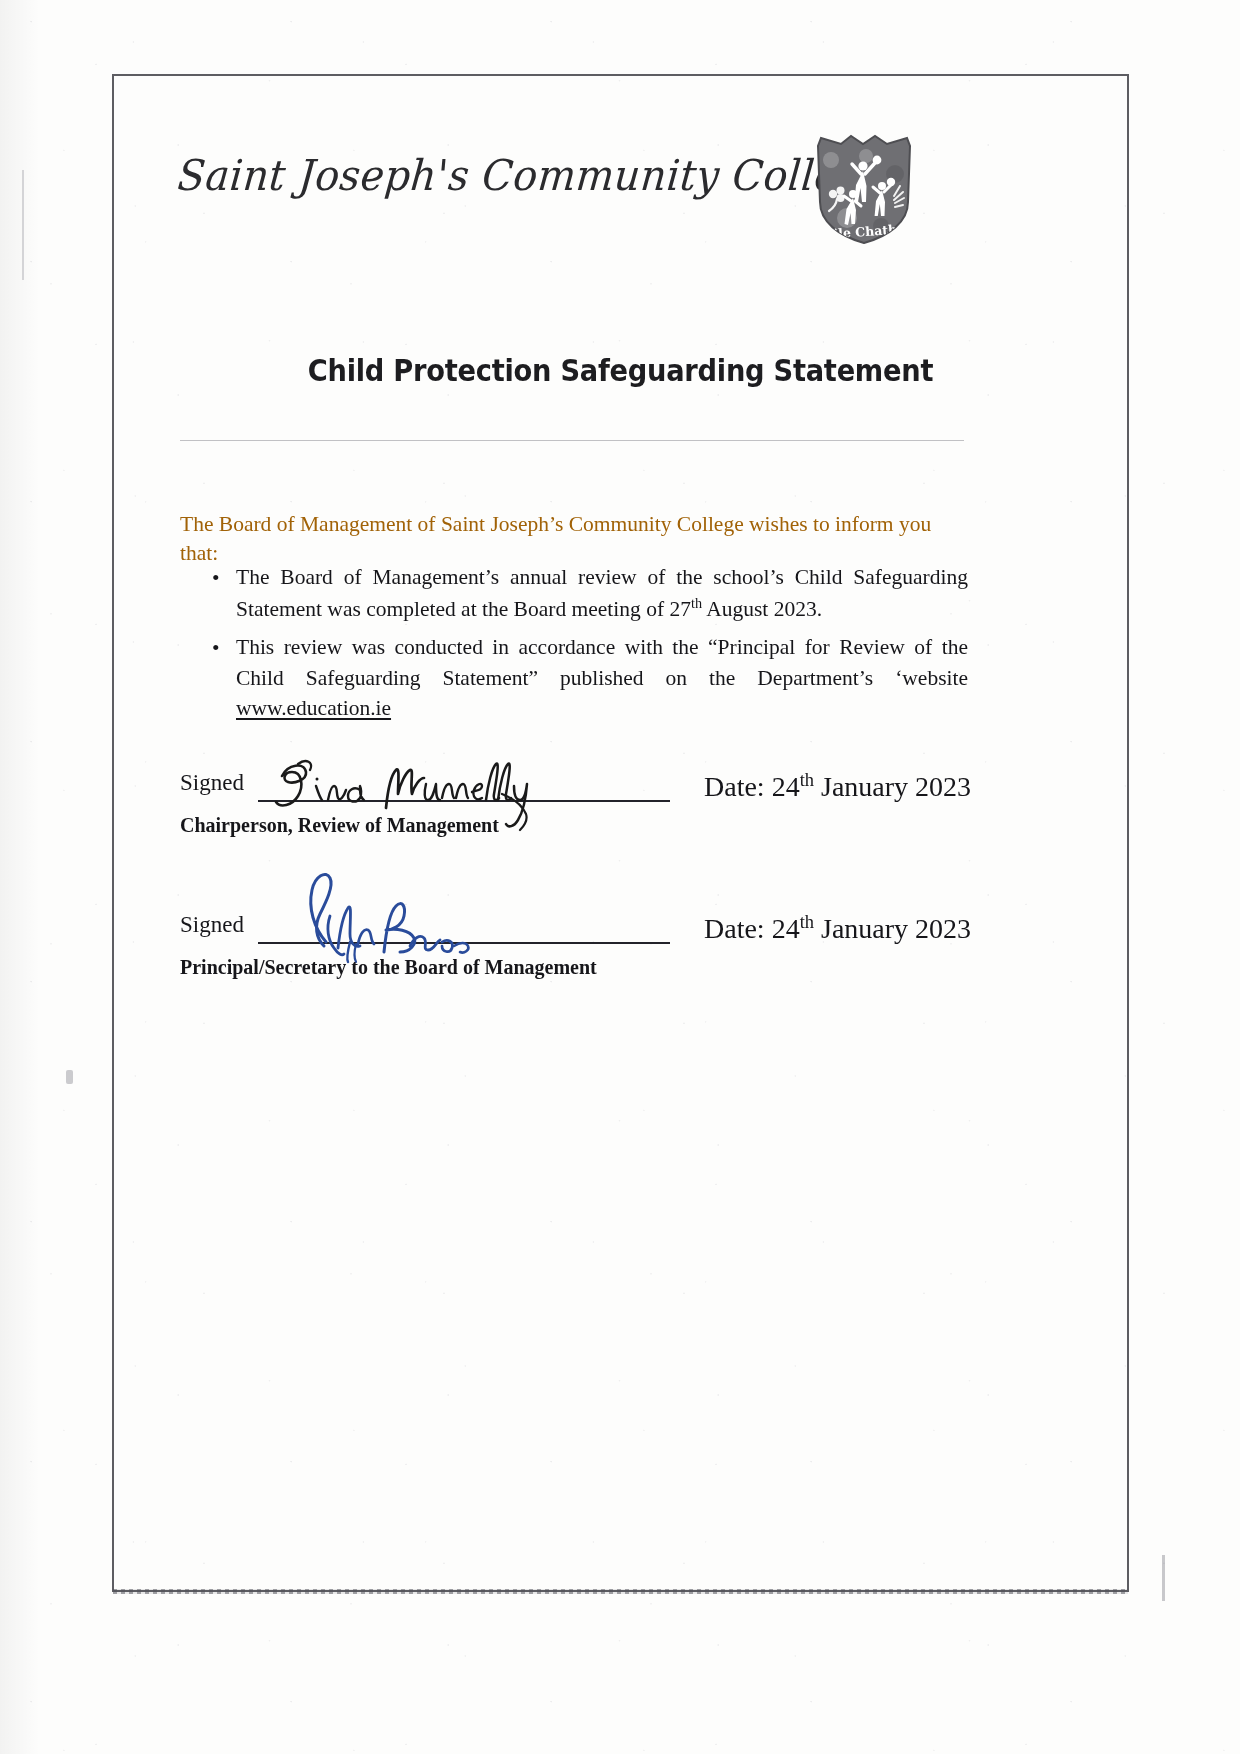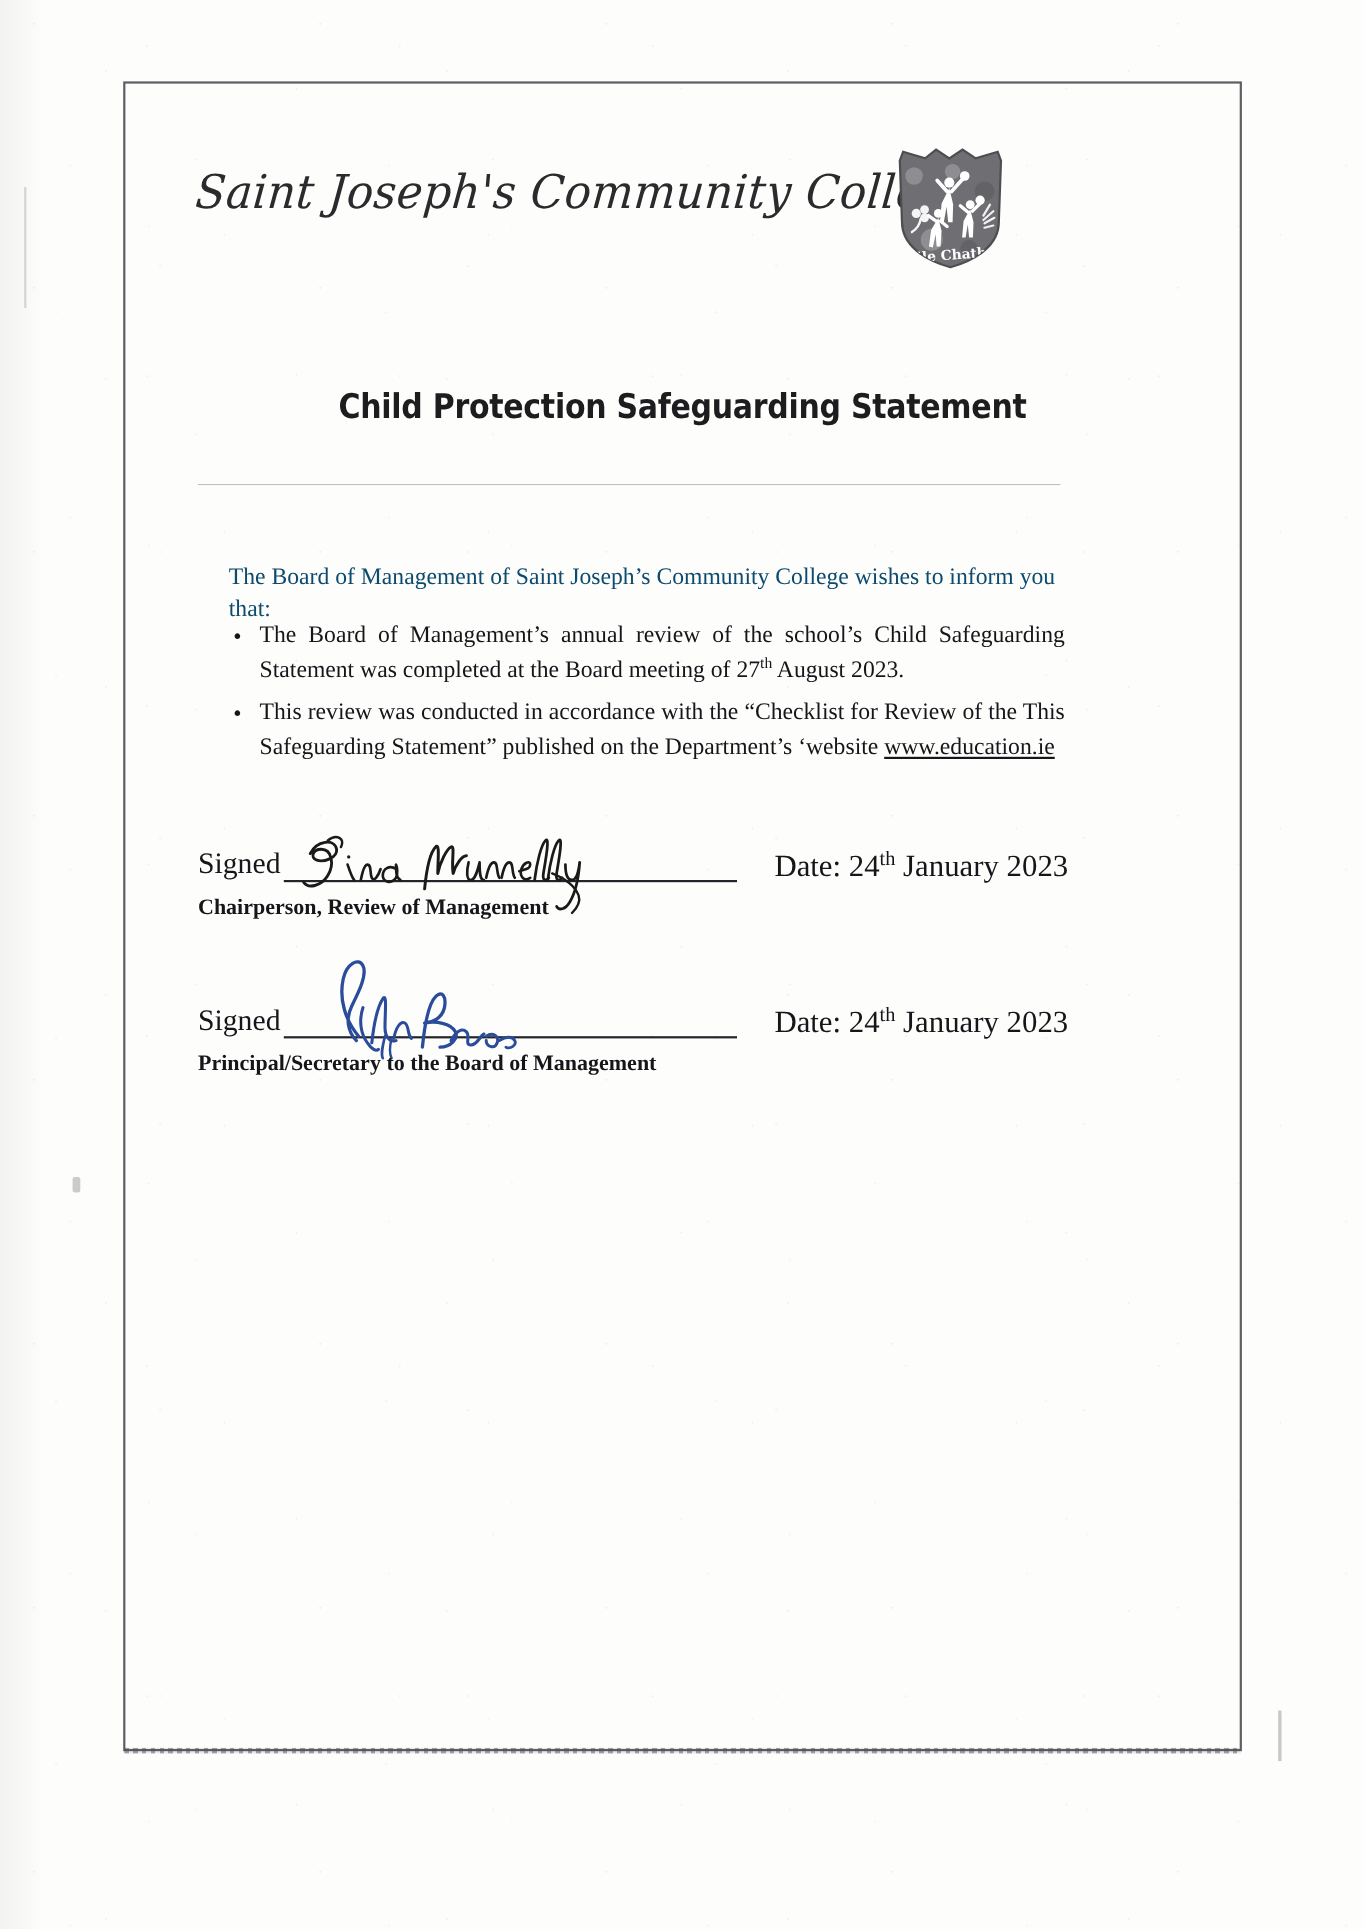--- a/index.html
+++ b/index.html
@@ -161,22 +161,21 @@
   }
 
   
   #intro-line {
     position: absolute;
     left: 68px;
     top: 436px;
     width: 790px;
     font-size: 21.5px;
     line-height: 1.35;
-    color: #0c4a6e;
-    margin-left: 28px;
+    color: #a16207;
   }
 
   .bullet-item {
     position: absolute;
     left: 96px;
     width: 760px;
     font-size: 21.5px;
     line-height: 1.42;
     color: #16161a;
     text-align: justify;
@@ -204,21 +203,21 @@
   #sign-block-chair     { top: 688px; }
   #sign-block-principal { top: 830px; }
 
   .sign-row {
     position: relative;
     height: 42px;
   }
   .sign-label {
     position: absolute;
     left: 0; top: 8px;
-    font-size: 27px;
+    font-size: 23px;
     color: #16161a;
   }
   .sign-line {
     position: absolute;
     left: 78px;
     top: 38px;
     width: 412px;
     height: 2px;
     background: #23232a;
   }
@@ -351,21 +350,21 @@
     <div id="doc-title">Child Protection Safeguarding Statement</div>
     <div id="title-rule"></div>
 
     <div id="intro-line">The Board of Management of Saint Joseph’s Community College wishes to inform you that:</div>
 
     <div class="bullet-item" id="bullet-1">
       <span class="dot">•</span><span>The Board of Management’s annual review of the school’s Child Safeguarding Statement was completed at the Board meeting of 27</span><span class="sup">th</span><span> August 2023.</span>
     </div>
 
     <div class="bullet-item" id="bullet-2">
-      <span class="dot">•</span><span>This review was conducted in accordance with the “Checklist for Review of the This Safeguarding Statement” published on the Department’s ‘website </span><span id="dept-website">www.education.ie</span>
+      <span class="dot">•</span><span>This review was conducted in accordance with the “Principal for Review of the Child Safeguarding Statement” published on the Department’s ‘website </span><span id="dept-website">www.education.ie</span>
     </div>
 
     <div class="sign-block" id="sign-block-chair">
       <div class="sign-row">
         <span class="sign-label">Signed</span>
         <span class="sign-line"></span>
 
         <span class="signature-ink" id="signature-chair">
           <svg viewBox="0 0 300 84" xmlns="http://www.w3.org/2000/svg">
             <g fill="none" stroke="#1a1a1a" stroke-linecap="round" stroke-linejoin="round">

